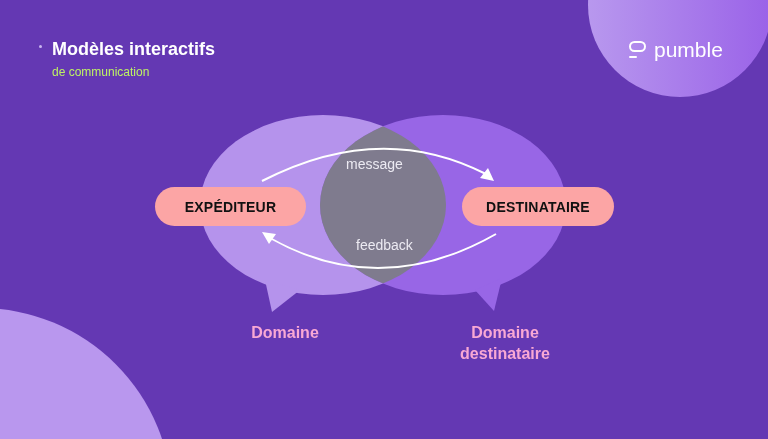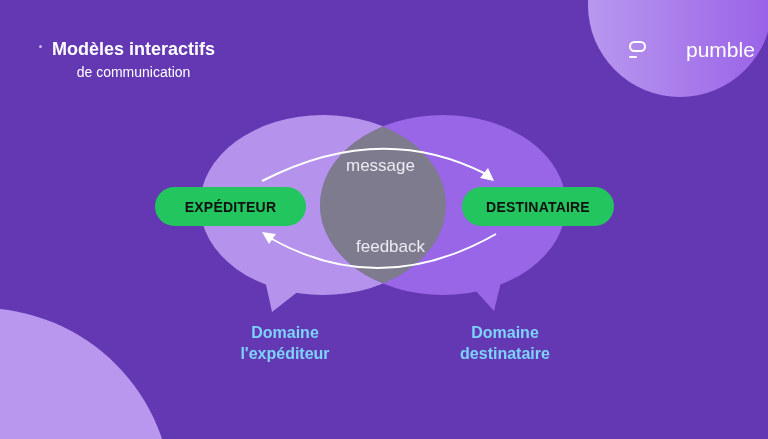--- a/index.html
+++ b/index.html
@@ -1,30 +1,30 @@
 <!DOCTYPE html>
 <html><head>
 <meta charset="utf-8">
 <style>
   html, body { margin:0; padding:0; }
   body { width:768px; height:439px; overflow:hidden; background:#6438b3; position:relative; font-family:"Liberation Sans", sans-serif; }
   .canvas { position:absolute; left:0; top:0; width:708px; height:439px;padding-left:16px; }
   .title { position:absolute; left:52px; top:38px; color:#fff; }
   .title .bullet { position:absolute; left:-13px; top:7px; width:3px; height:3px; border-radius:50%; background:#c9b4f0; }
   .title .l1 { font-weight:bold; font-size:18px; line-height:22px; }
-  .title .l2 { font-size:14px; line-height:24px; color:#ffffff;text-align:center; }
-  .logo { position:absolute; left:628px; top:38px; display:flex; align-items:center; color:#fff; font-size:21px;gap:32px; }
+  .title .l2 { font-size:12px; line-height:24px; color:#bef264; }
+  .logo { position:absolute; left:628px; top:38px; display:flex; align-items:center; color:#fff; font-size:21px; }
   .logo svg { margin-right:6px; }
-  .pill { position:absolute; height:39px; border-radius:20px; background:#22c55e; color:#111; font-weight:bold; font-size:14px; display:flex; align-items:center; justify-content:center; letter-spacing:0.2px; }
+  .pill { position:absolute; height:39px; border-radius:20px; background:#fca5a5; color:#111; font-weight:bold; font-size:14px; display:flex; align-items:center; justify-content:center; letter-spacing:0.2px; }
   .pill.sender { left:155px; top:187px; width:151px; }
   .pill.receiver { left:462px; top:187px; width:152px; }
-  .flow { position:absolute; color:#eceaf2; font-size:17px; }
+  .flow { position:absolute; color:#eceaf2; font-size:14px; }
   .flow.msg { left:346px; top:156px; }
   .flow.fb { left:344px; top:237px;margin-left:12px; }
-  .domain { position:absolute; color:#7dd3fc; font-weight:bold; font-size:16px; line-height:21px; text-align:center; }
+  .domain { position:absolute; color:#f9a8d4; font-weight:bold; font-size:16px; line-height:21px; text-align:center; }
   .domain.left { left:200px; top:322px; width:170px; }
   .domain.right { left:420px; top:322px; width:170px; }
 </style>
 </head>
 <body>
 
 <div class="canvas">
   <svg width="768" height="439" style="position:absolute;left:0;top:0">
     <defs>
       <linearGradient id="tr" x1="0" y1="0" x2="1" y2="0">
@@ -73,19 +73,18 @@
   </div>
 
   <div class="pill sender">EXPÉDITEUR</div>
   <div class="pill receiver">DESTINATAIRE</div>
 
   <div class="flow msg">message</div>
   <div class="flow fb">feedback</div>
 
   <div class="domain left">
     <div>Domaine</div>
-    <div>l'expéditeur</div>
   </div>
   <div class="domain right">
     <div>Domaine</div>
     <div>destinataire</div>
   </div>
 </div>
 
 </body></html>

